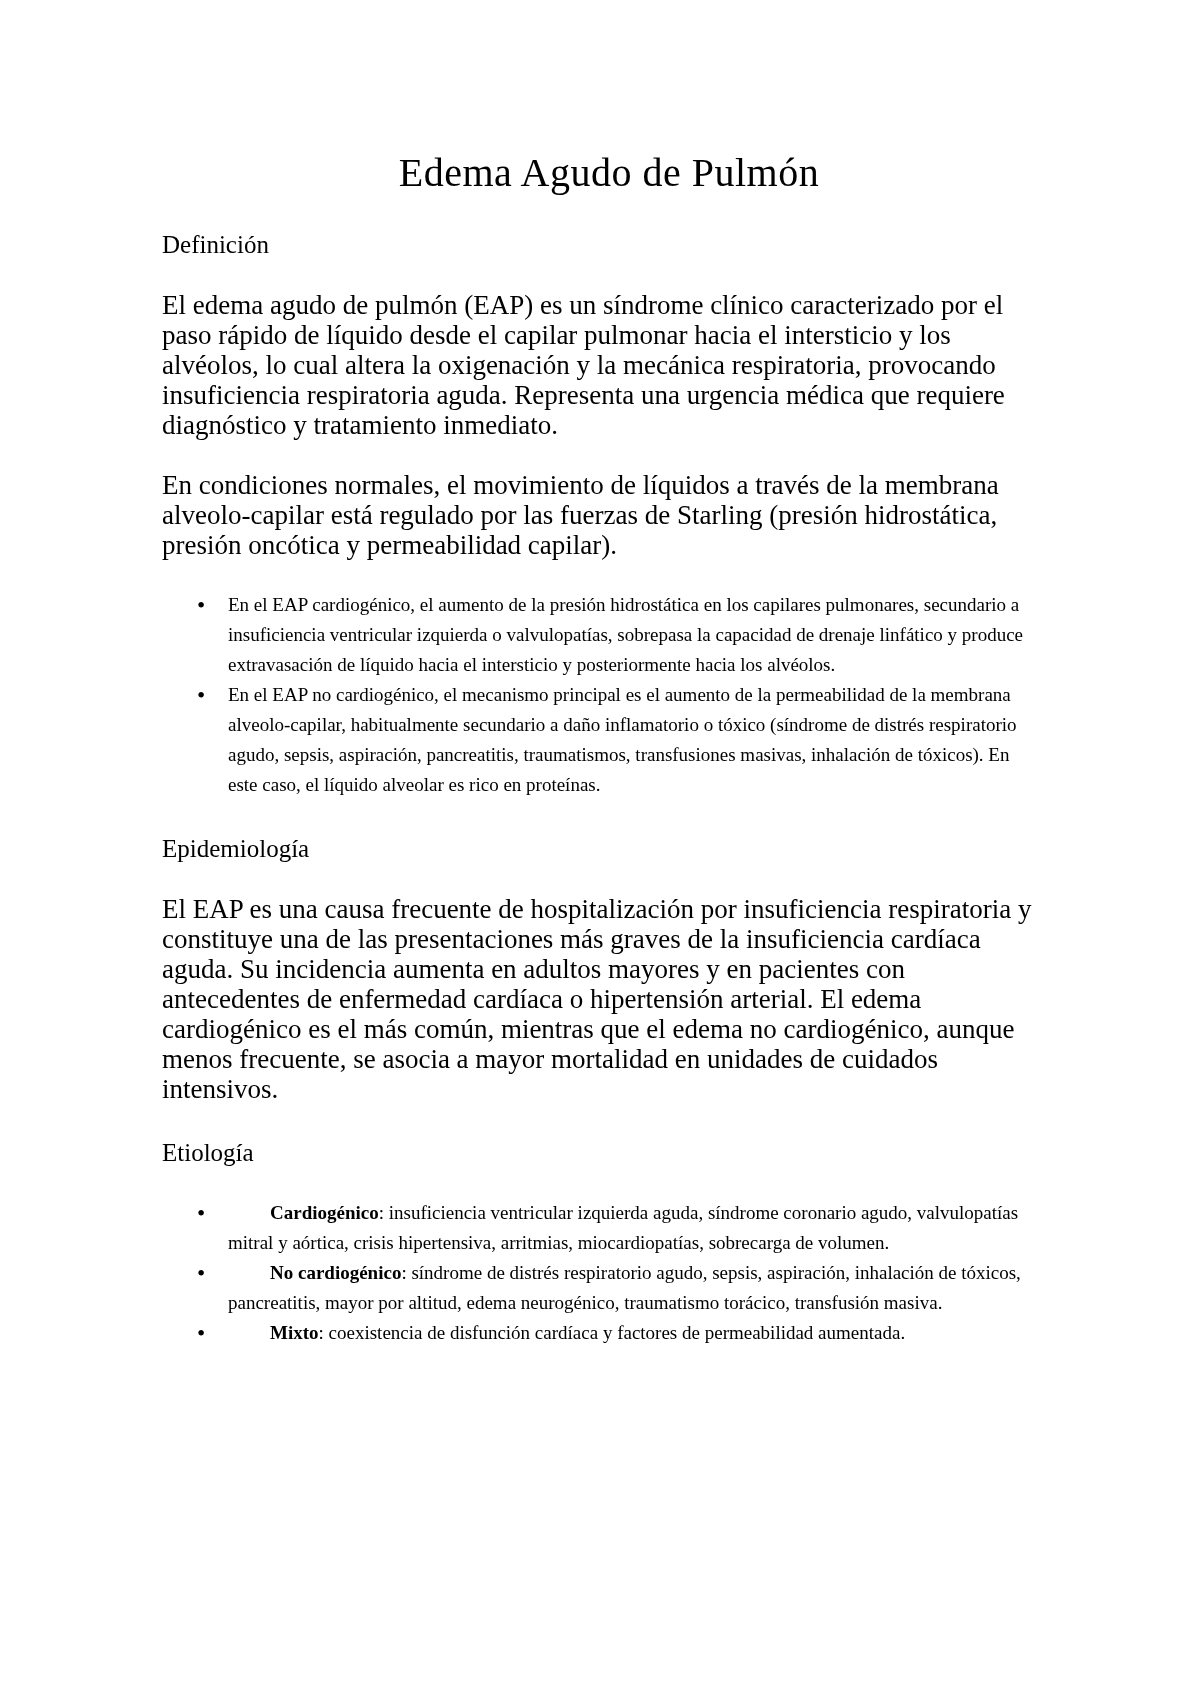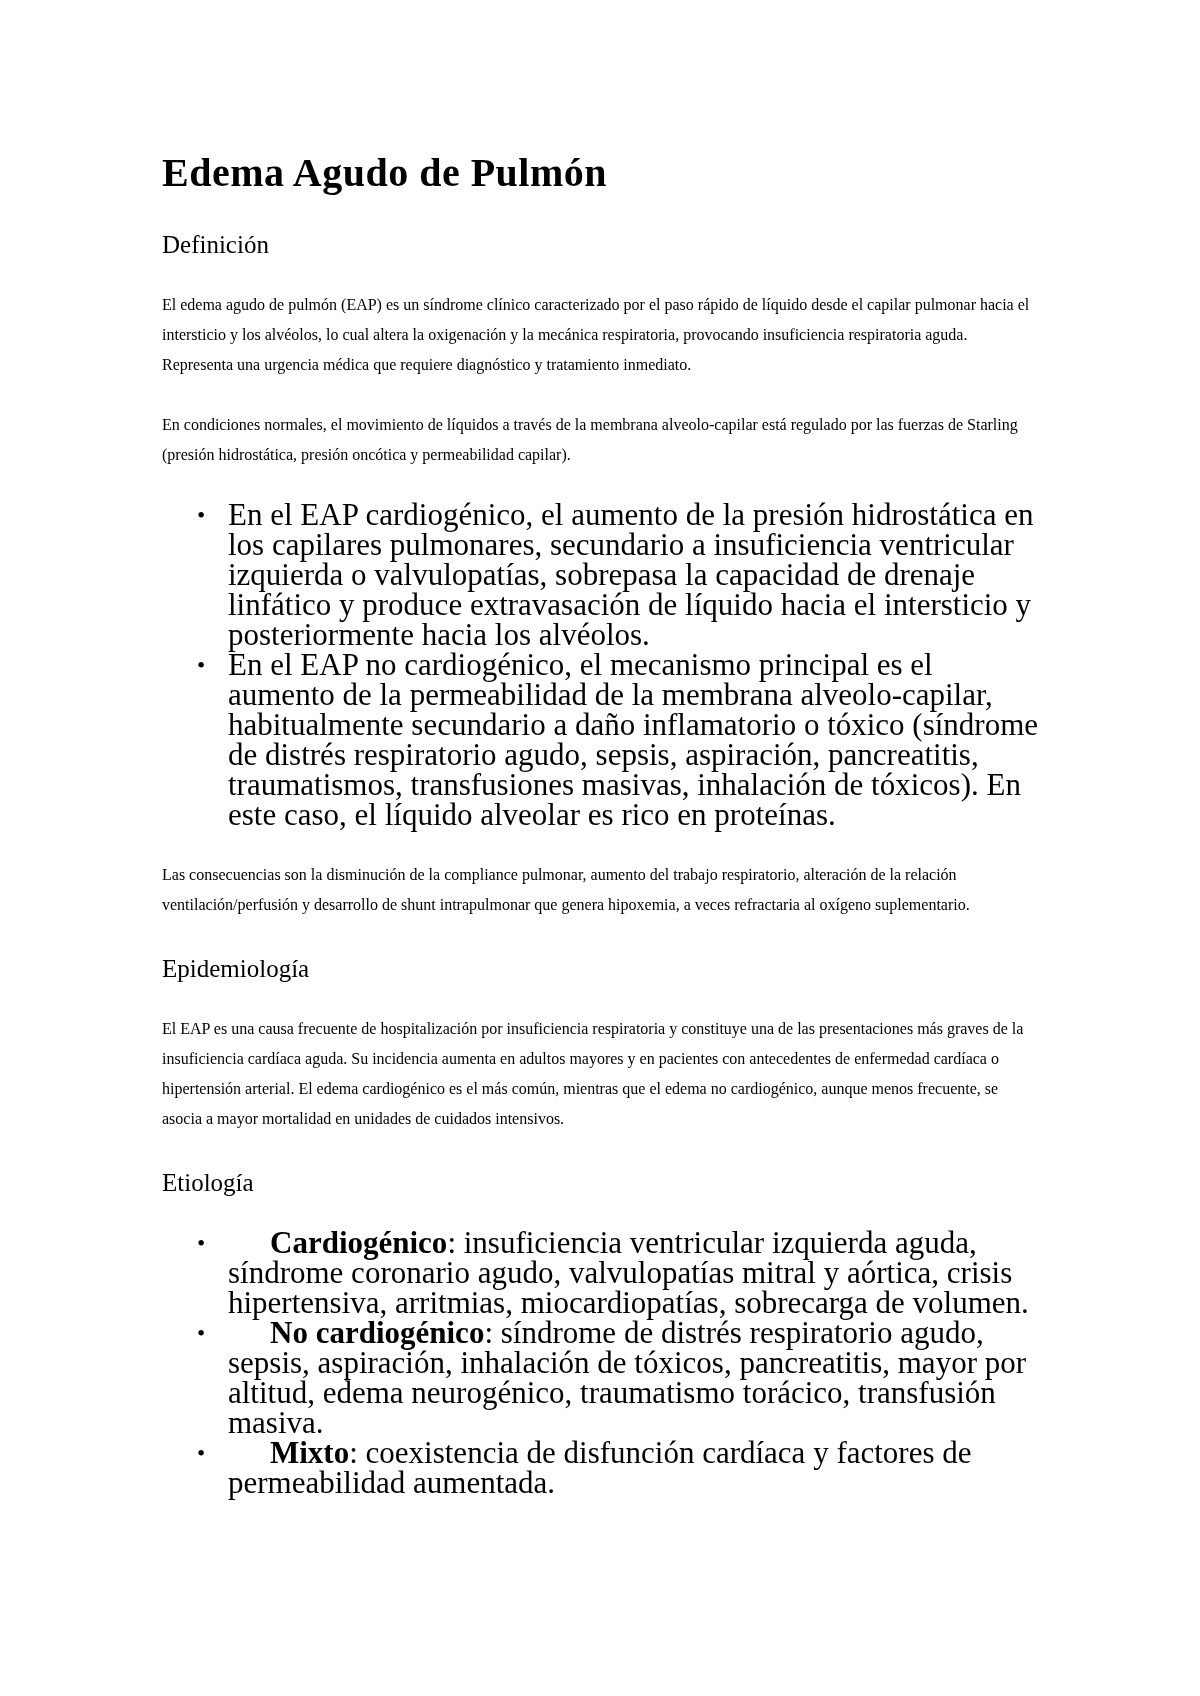--- a/index.html
+++ b/index.html
@@ -13,40 +13,41 @@
     box-sizing: border-box;
     background: #ffffff;
     color: #000000;
     padding: 150px 160px 0 162px;
     font-family: "Liberation Serif", "DejaVu Serif", serif;
     overflow: hidden;
   }
   .doc-title {
     font-size: 40px;
     line-height: 46px;
-    font-weight: bold;
-    margin: 0 0 30px 0;
+    font-weight: normal;
+    margin: 0 0 30px 16px;
     letter-spacing: 0.5px;
+    text-align: center;
   }
   .section-heading {
     font-size: 25px;
     line-height: 30px;
     font-weight: normal;
     margin: 34px 0 30px 0;
   }
   .body-para {
-    font-size: 16px;
+    font-size: 27px;
     line-height: 30px;
     margin: 0 0 30px 0;
   }
   ul.bullet-list {
     list-style: none;
     margin: 0 0 30px 0;
     padding: 0 0 0 66px;
-    font-size: 31px;
+    font-size: 19px;
     line-height: 30px;
   }
   ul.bullet-list li {
     position: relative;
     margin: 0;
   }
   ul.bullet-list li::before {
     content: "\2022";
     position: absolute;
     left: -31px;
@@ -70,21 +71,20 @@
   <p class="body-para">El edema agudo de pulmón (EAP) es un síndrome clínico caracterizado por el paso rápido de líquido desde el capilar pulmonar hacia el intersticio y los alvéolos, lo cual altera la oxigenación y la mecánica respiratoria, provocando insuficiencia respiratoria aguda. Representa una urgencia médica que requiere diagnóstico y tratamiento inmediato.</p>
 
 
   <p class="body-para">En condiciones normales, el movimiento de líquidos a través de la membrana alveolo-capilar está regulado por las fuerzas de Starling (presión hidrostática, presión oncótica y permeabilidad capilar).</p>
 
   <ul class="bullet-list">
     <li>En el EAP cardiogénico, el aumento de la presión hidrostática en los capilares pulmonares, secundario a insuficiencia ventricular izquierda o valvulopatías, sobrepasa la capacidad de drenaje linfático y produce extravasación de líquido hacia el intersticio y posteriormente hacia los alvéolos.</li>
     <li>En el EAP no cardiogénico, el mecanismo principal es el aumento de la permeabilidad de la membrana alveolo-capilar, habitualmente secundario a daño inflamatorio o tóxico (síndrome de distrés respiratorio agudo, sepsis, aspiración, pancreatitis, traumatismos, transfusiones masivas, inhalación de tóxicos). En este caso, el líquido alveolar es rico en proteínas.</li>
   </ul>
 
-  <p class="body-para">Las consecuencias son la disminución de la compliance pulmonar, aumento del trabajo respiratorio, alteración de la relación ventilación/perfusión y desarrollo de shunt intrapulmonar que genera hipoxemia, a veces refractaria al oxígeno suplementario.</p>
 
   <h2 class="section-heading">Epidemiología</h2>
 
   <p class="body-para">El EAP es una causa frecuente de hospitalización por insuficiencia respiratoria y constituye una de las presentaciones más graves de la insuficiencia cardíaca aguda. Su incidencia aumenta en adultos mayores y en pacientes con antecedentes de enfermedad cardíaca o hipertensión arterial. El edema cardiogénico es el más común, mientras que el edema no cardiogénico, aunque menos frecuente, se asocia a mayor mortalidad en unidades de cuidados intensivos.</p>
 
   <h2 class="section-heading">Etiología</h2>
 
   <ul class="bullet-list">
     <li>
       <span class="lead-term">Cardiogénico</span><span>: insuficiencia ventricular izquierda aguda, síndrome coronario agudo, valvulopatías mitral y aórtica, crisis hipertensiva, arritmias, miocardiopatías, sobrecarga de volumen.</span>

